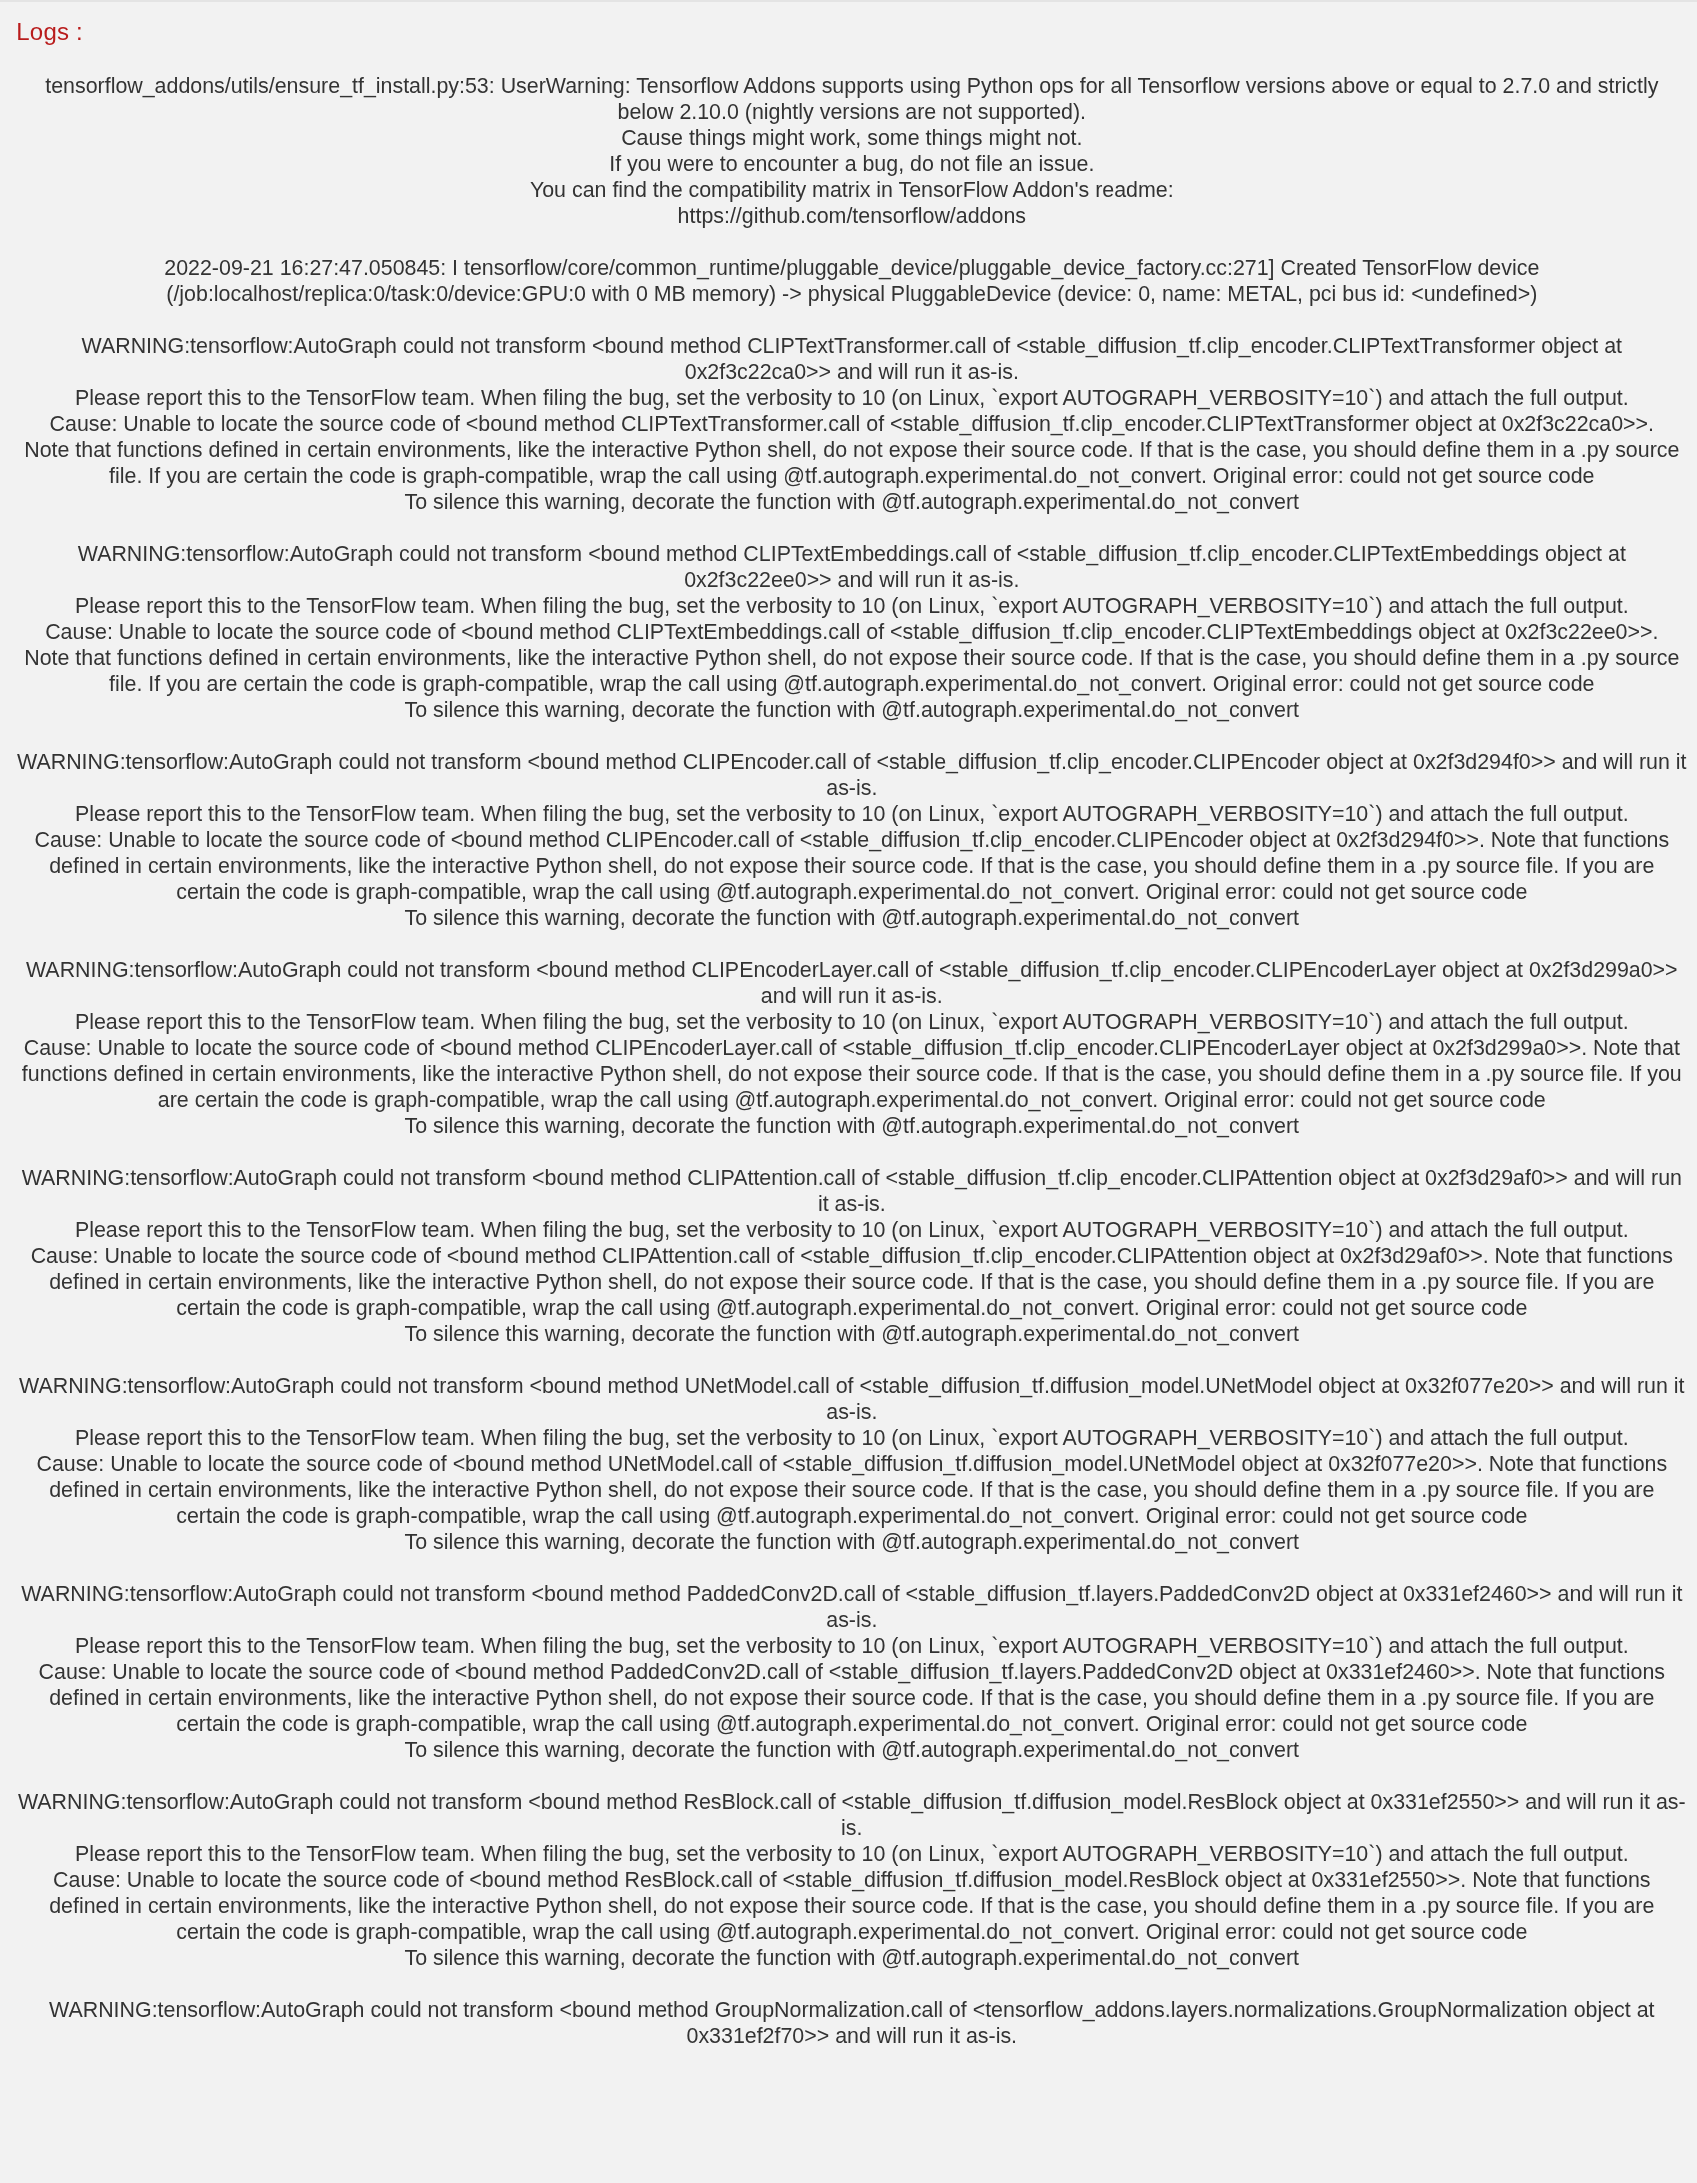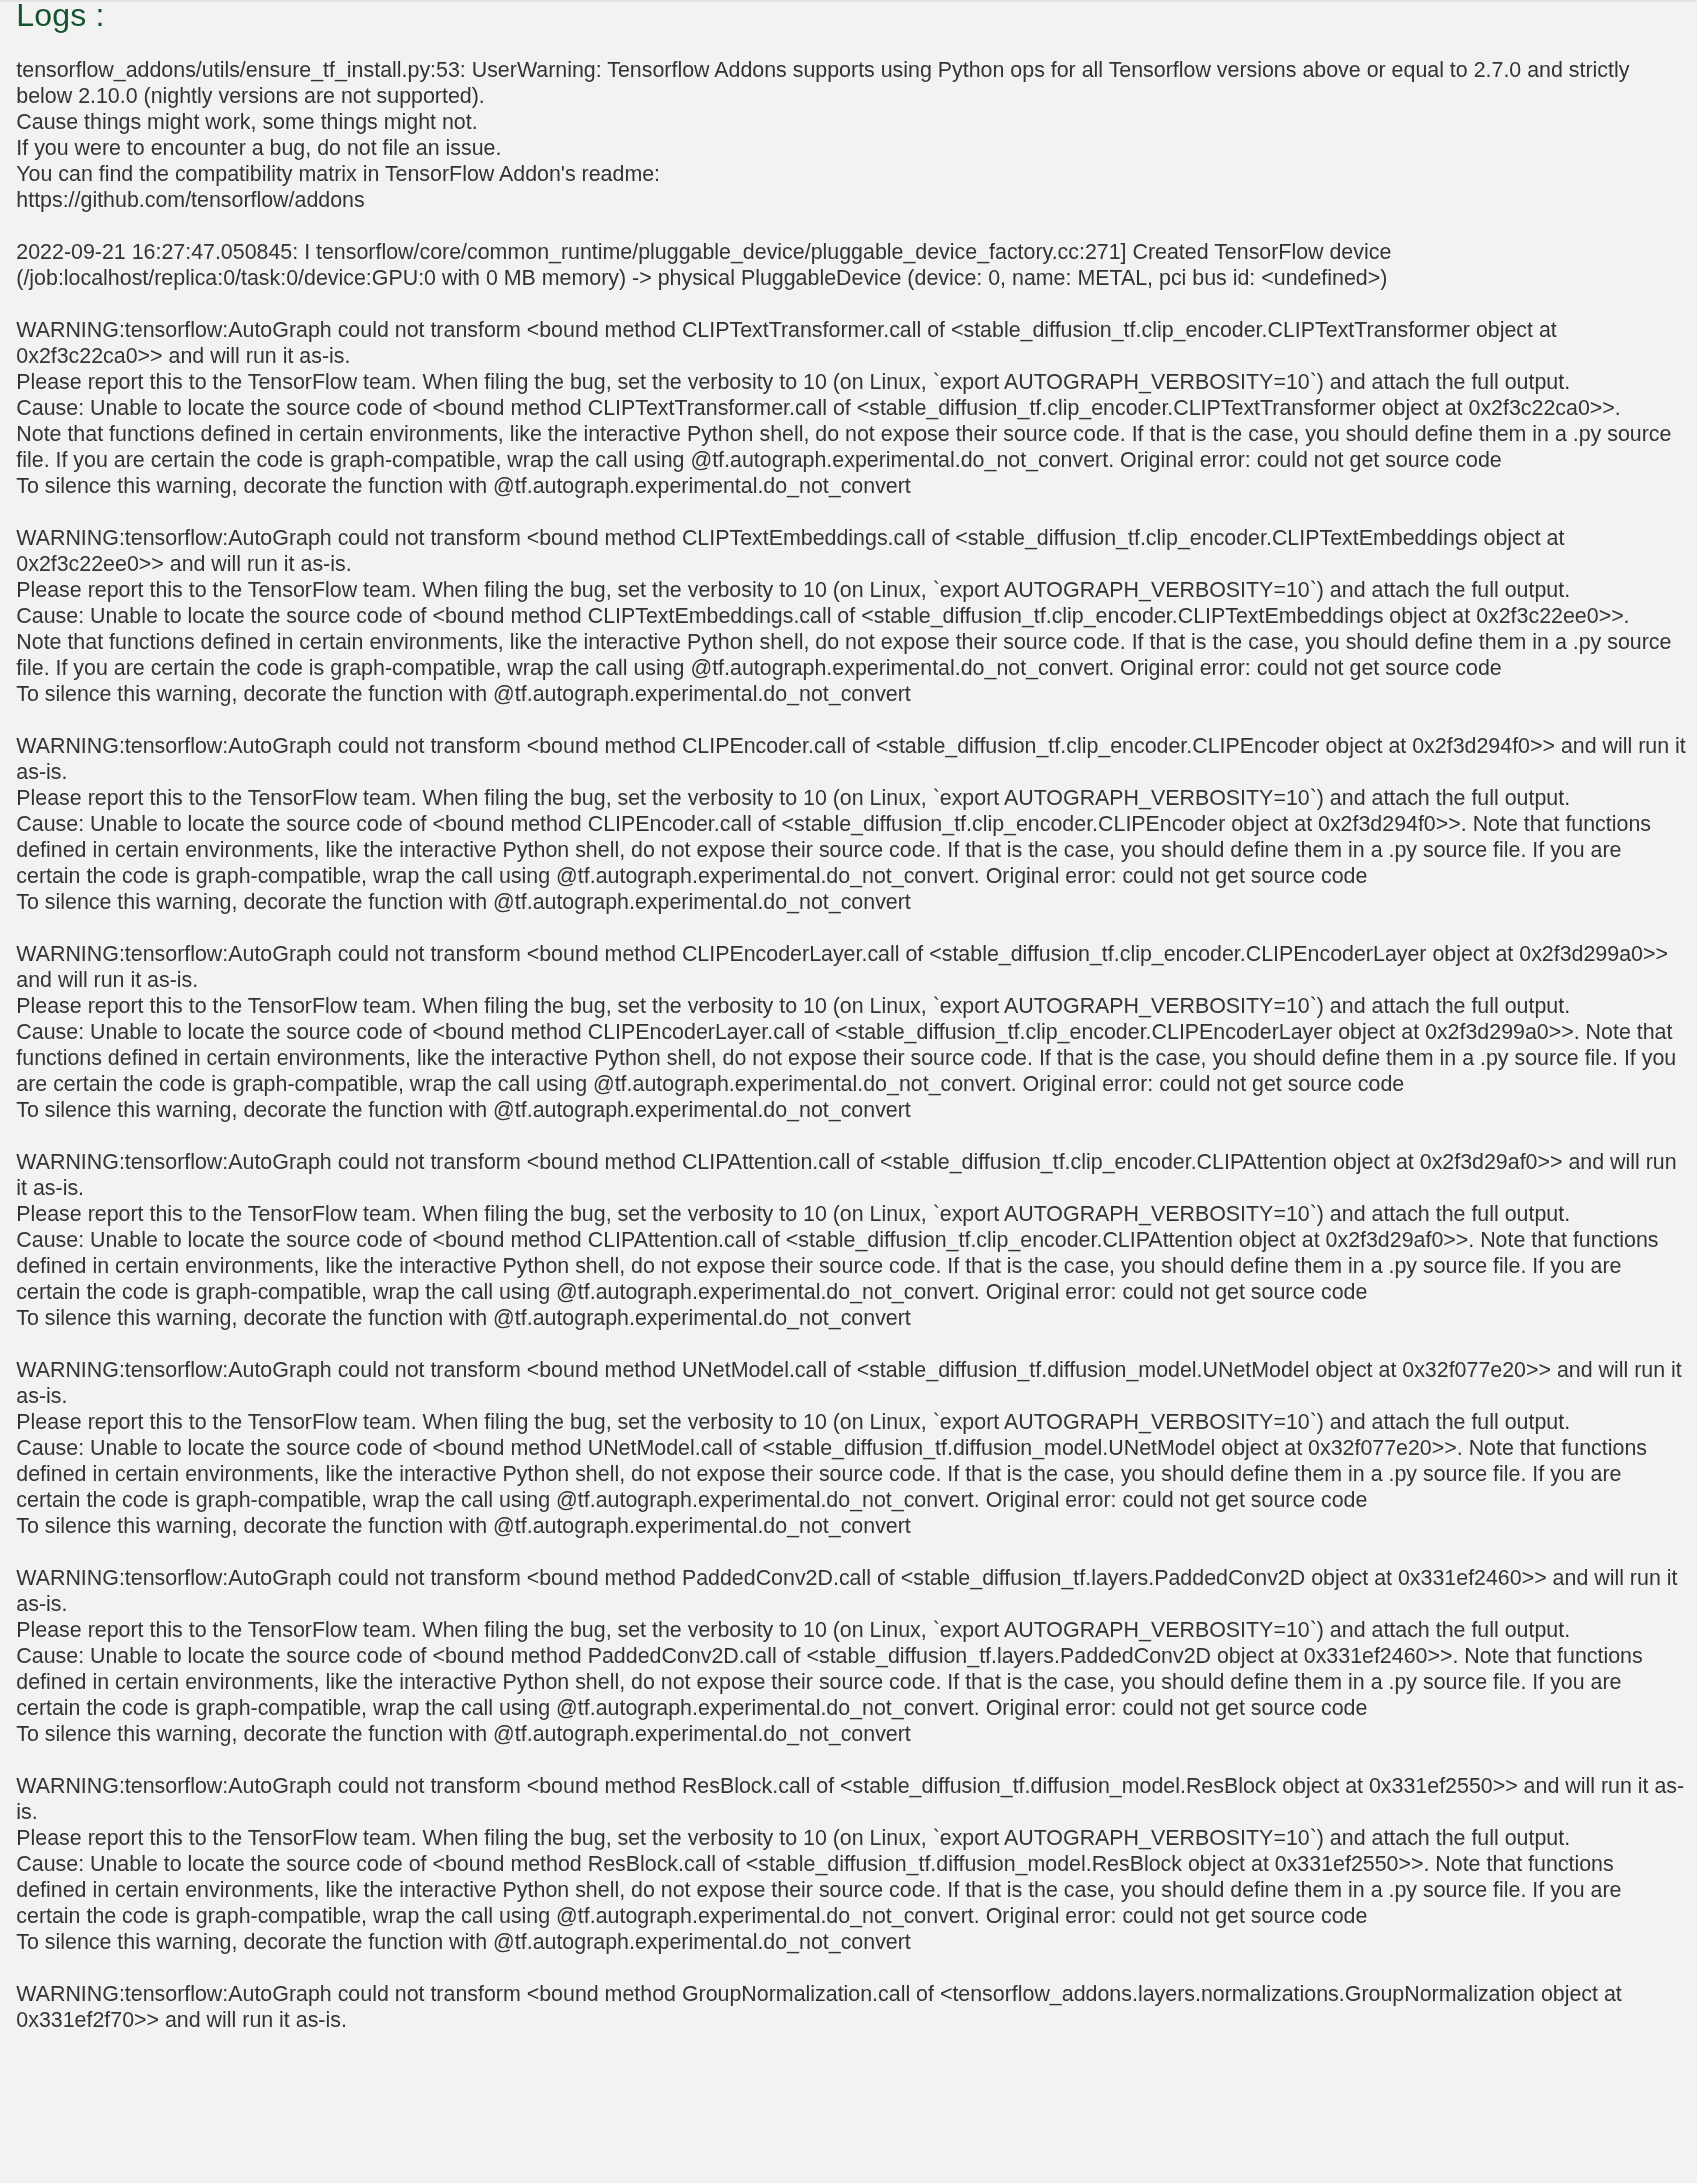--- a/index.html
+++ b/index.html
@@ -21,42 +21,43 @@
       width: 1697px; height: 2.4px;
       background: #e4e4e4;
     }
     .logs-panel {
       position: absolute;
       left: 16.3px;
       top: 0;
       width: 1671px;
     }
     .logs-title {
-      font-size: 32px;
+      font-size: 24px;
       font-weight: normal;
-      color: #14532d;
+      color: #b91c1c;
       line-height: 31px;
       margin: 0;
-      padding-top: 0;
+      padding-top: 16px;
       height: 55px;
       letter-spacing: 0.2px;
     }
     .log-body {
       font-size: 21.4px;
       line-height: 26px;
       color: #333333;
       margin-top: 1.6px;
     }
     .log-block {
       margin: 0 0 26px 0;
     }
     .log-line {
       display: block;
       white-space: normal;
       word-break: normal;
+      text-align: center;
     }
   </style>
 </head>
 <body>
 
 <div class="top-band"></div>
 
 <div class="logs-panel">
   <h1 class="logs-title">Logs :</h1>
   <div class="log-body" id="log-body">

